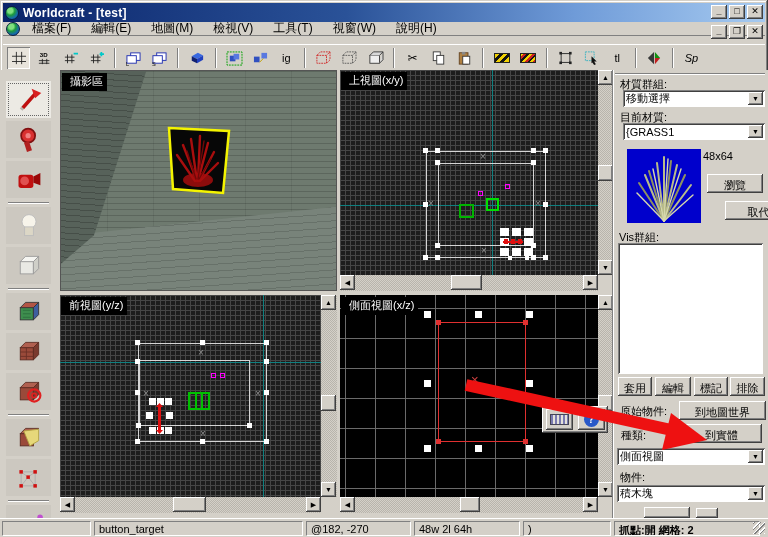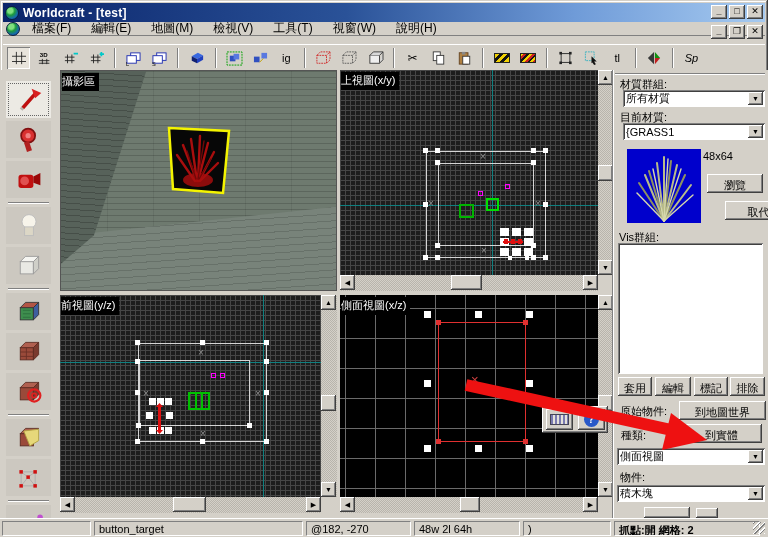--- a/index.html
+++ b/index.html
@@ -17,21 +17,21 @@
   .globe{width:14px;height:14px;border-radius:50%;background:radial-gradient(circle at 35% 30%,#7fe07f 0 22%,#1c9a3c 40%,#1668b0 70%,#0a3a72 100%);border:1px solid #062040;}
   .capbtn{width:16px;height:14px;font-size:9px;font-weight:bold;line-height:12px;text-align:center;background:#d4d0c8;}
   .menubar{left:3px;top:22px;width:762px;height:14px;background:#d4d0c8;display:flex;align-items:center;border-bottom:1px solid #808080;}
   .mi{padding:2px 10px 3px 10px;font-size:12px;}
   .toolrow{left:3px;top:44px;width:762px;height:26px;border-top:1px solid #fff;}
   .tb{width:23px;height:22px;background:#d4d0c8;display:inline-flex;align-items:center;justify-content:center;vertical-align:top;margin-top:2px;}
   .tbp{box-shadow:inset 1px 1px 0 #808080,inset -1px -1px 0 #fff;background:#e8e4dc;}
   .tsep{display:inline-block;width:2px;height:20px;margin:3px 3px 0 3px;border-left:1px solid #808080;border-right:1px solid #fff;vertical-align:top;}
   .sidebtn{left:6px;width:45px;height:37px;background:#ccc8c0;display:flex;align-items:center;justify-content:center;}
   .ssep{left:8px;width:41px;height:2px;border-top:1px solid #808080;border-bottom:1px solid #fff;}
-  .vlabel{position:absolute;left:1px;top:2px;background:#000;color:#fff;padding:1px 4px 2px 0;font-size:11px;z-index:5;white-space:nowrap;}
+  .vlabel{position:absolute;left:1px;top:2px;background:#000;color:#fff;padding:1px 4px 2px 8px;font-size:11px;z-index:5;white-space:nowrap;}
   .gridfine{background-color:#1d1d1d;background-image:linear-gradient(#464646 1px,transparent 1px),linear-gradient(90deg,#464646 1px,transparent 1px);background-size:5px 5px;}
   .gridbig{background-color:#000;background-image:linear-gradient(#6a6a6a 1px,transparent 1px),linear-gradient(90deg,#6a6a6a 1px,transparent 1px);background-size:30px 30px;background-position:5px 13px;}
   .h{position:absolute;width:5px;height:5px;background:#fff;}
   .H{position:absolute;width:7px;height:7px;background:#fff;}
   .xm{position:absolute;color:#909090;font-size:10px;line-height:8px;}
   .wline{position:absolute;border:1px solid #d6d6d6;}
   .sb{background:#b8b4ac;background-image:linear-gradient(45deg,#d4d0c8 25%,transparent 25%,transparent 75%,#d4d0c8 75%),linear-gradient(45deg,#d4d0c8 25%,transparent 25%,transparent 75%,#d4d0c8 75%);background-size:2px 2px;background-position:0 0,1px 1px;}
   .sbb{position:absolute;width:15px;height:15px;background:#d4d0c8;font-size:7px;display:flex;align-items:center;justify-content:center;color:#000;}
   .thumb{position:absolute;background:#d4d0c8;}
   .combo{background:#fff;display:flex;align-items:center;padding-left:3px;font-size:11px;}
@@ -478,21 +478,21 @@
       <div class="sbb r" style="left:0;top:0;">◀</div>
         <div class="sbb r" style="right:0;top:0;">▶</div>
       <div class="thumb r" style="left:120px;top:0;width:20px;height:15px;"></div>
     </div>
   </div>
 
   <div class="abs" style="left:612px;top:70px;width:156px;height:448px;background:#d4d0c8;border-left:1px solid #808080;box-shadow:inset 1px 0 0 #fff;">
     <div class="abs" style="left:2px;top:3px;width:150px;height:2px;border-top:1px solid #808080;border-bottom:1px solid #fff;"></div>
     <span class="lbl" style="left:7px;top:7px;">材質群組:</span>
     <div class="abs combo s" style="left:10px;top:20px;width:142px;height:17px;">
-      <span>所有材質</span>
+      <span>移動選擇</span>
       <div class="drop r">▼</div>
     </div>
     <span class="lbl" style="left:7px;top:40px;">目前材質:</span>
     <div class="abs combo s" style="left:10px;top:53px;width:142px;height:17px;">
       <span>{GRASS1</span>
       <div class="drop r">▼</div>
     </div>
     <div class="abs" style="left:14px;top:79px;width:74px;height:74px;background:#0000cc;overflow:hidden;">
       <svg width="74" height="74" viewBox="0 0 74 74">
         <g stroke-linecap="round" fill="none">

